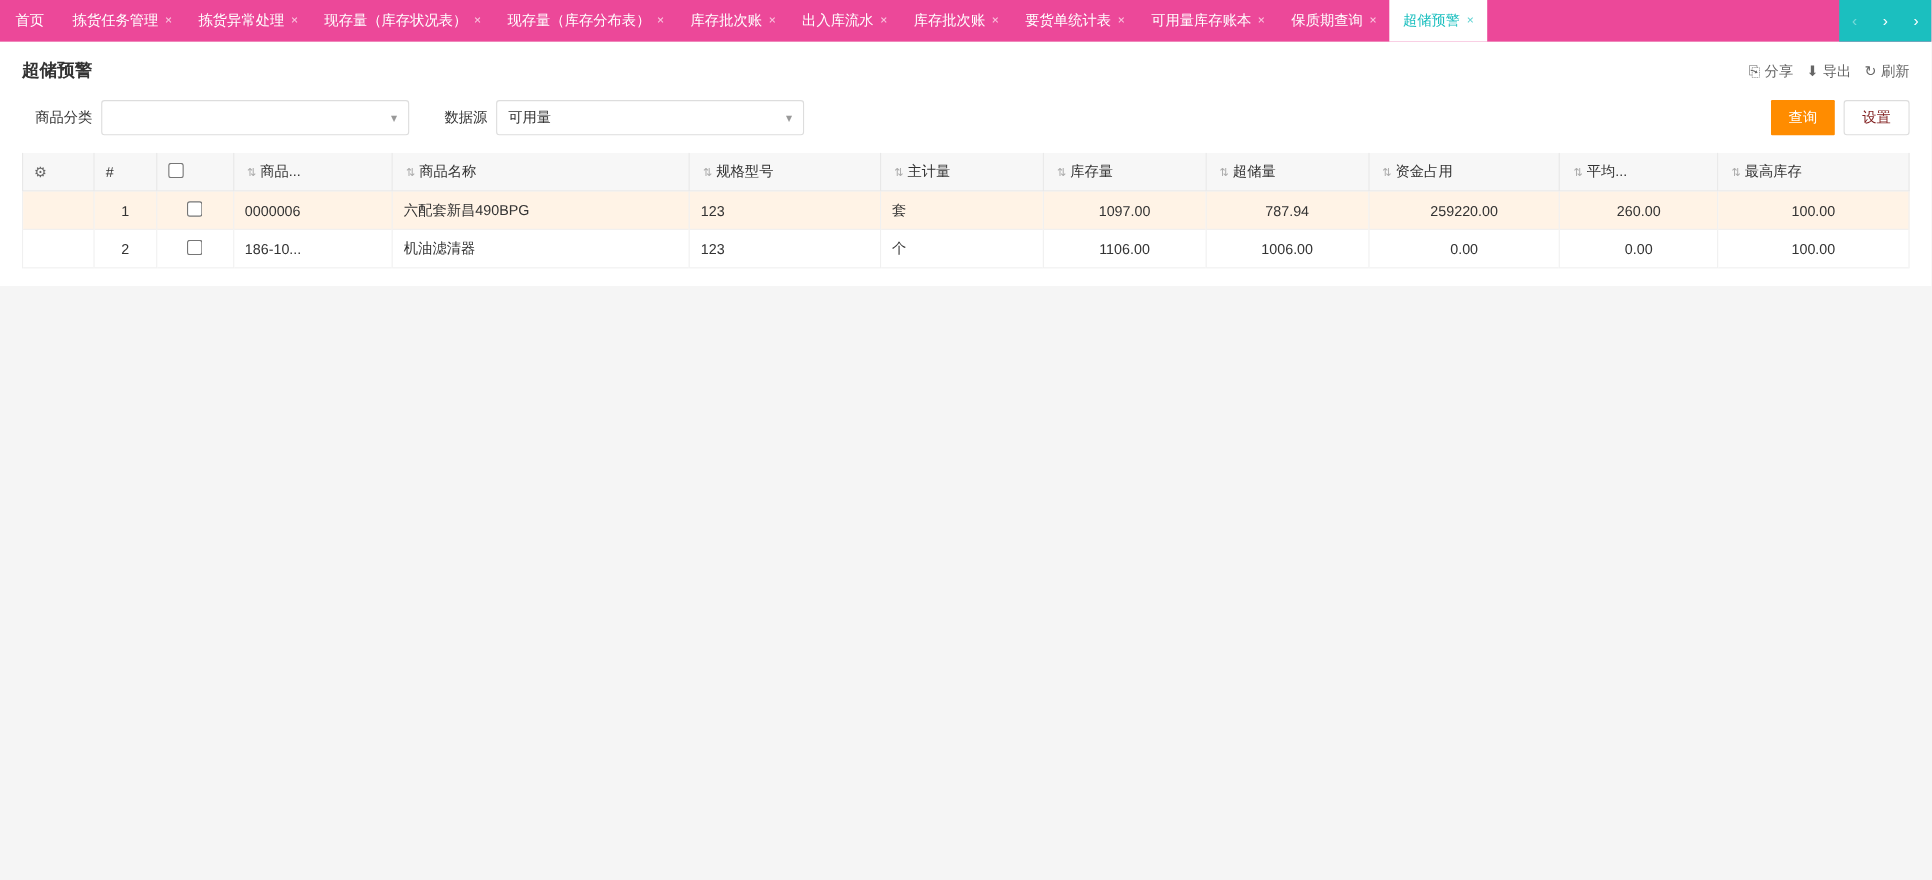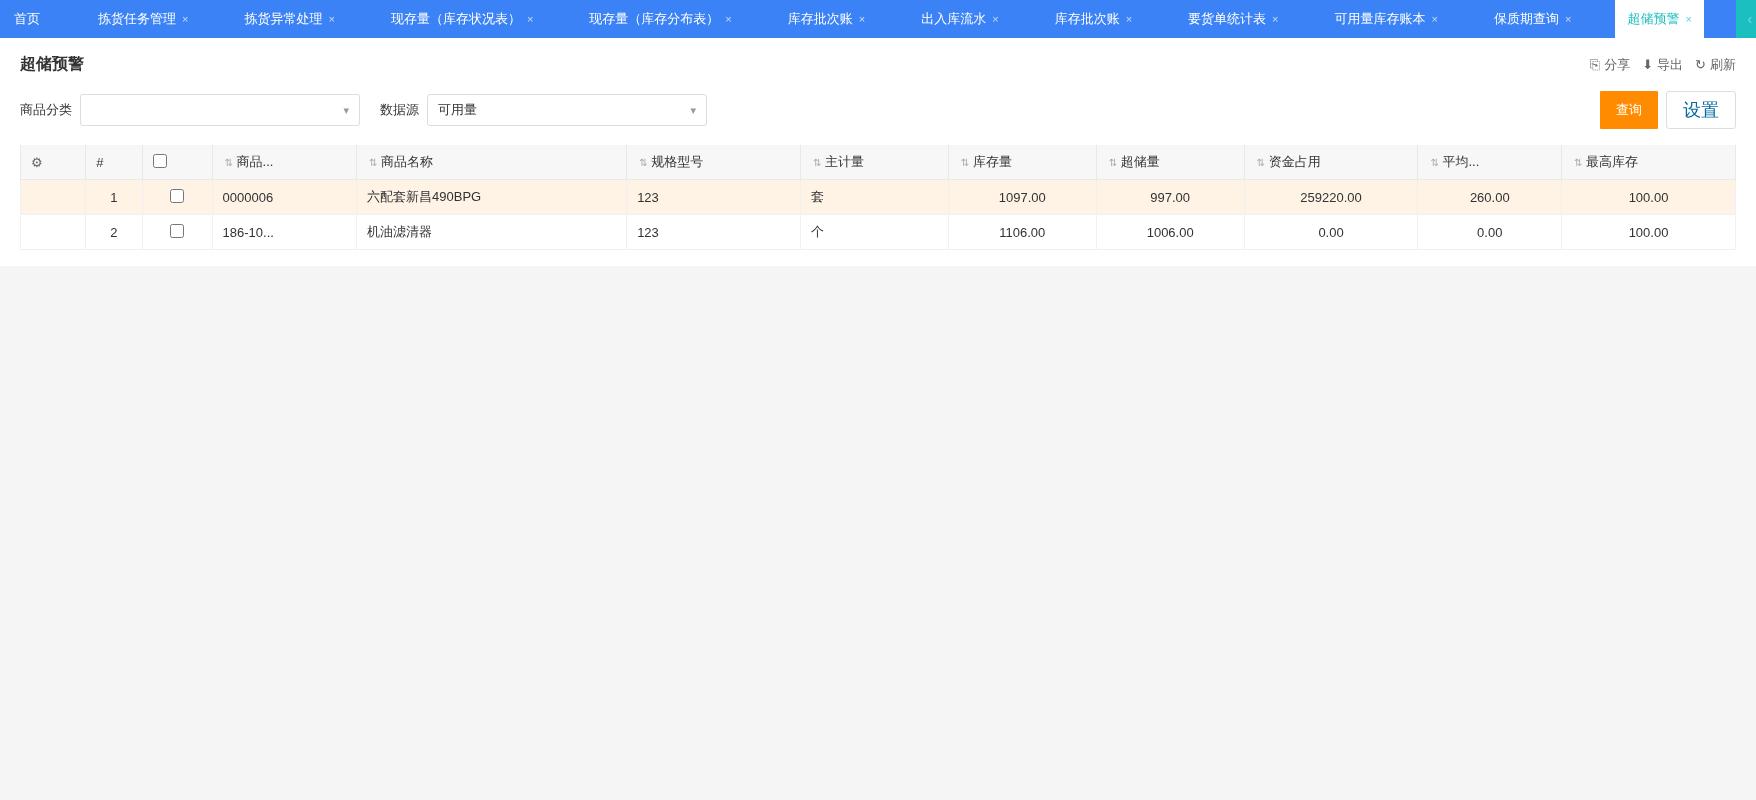--- a/index.html
+++ b/index.html
@@ -2,25 +2,24 @@
 <html><head>
   <meta charset="utf-8">
   <style>
     * { box-sizing: border-box; margin: 0; padding: 0; }
     body { font-family: "Microsoft YaHei", "SimHei", Arial, sans-serif; font-size: 13px; background: #f5f5f5; color: #333; }
 
     
     .top-nav {
       display: flex;
       align-items: center;
-      background: #3b82f6;
+      background: #ec4899;
       height: 38px;
       padding: 0 0;
       overflow: hidden;
-      gap: 32px;
     }
     .nav-item {
       display: flex;
       align-items: center;
       height: 38px;
       padding: 0 12px;
       color: #fff;
       font-size: 13px;
       white-space: nowrap;
       cursor: pointer;
@@ -100,20 +99,21 @@
     }
     .filter-item {
       display: flex;
       align-items: center;
       gap: 8px;
     }
     .filter-label {
       color: #333;
       font-size: 13px;
       white-space: nowrap;
+      margin-left: 12px;
     }
     .filter-select {
       display: flex;
       align-items: center;
       justify-content: space-between;
       border: 1px solid #ddd;
       border-radius: 3px;
       padding: 5px 10px;
       min-width: 280px;
       height: 32px;
@@ -133,26 +133,26 @@
       background: #ff8c00;
       color: #fff;
       border: none;
       border-radius: 1px;
       padding: 6px 16px;
       cursor: pointer;
       font-size: 13px;
     }
     .btn-settings {
       background: #fff;
-      color: #0369a1;
+      color: #7f1d1d;
       border: 1px solid #ddd;
       border-radius: 3px;
       padding: 6px 16px;
       cursor: pointer;
-      font-size: 18px;
+      font-size: 13px;
     }
 
     
     .data-table {
       width: 100%;
       border-collapse: collapse;
       font-size: 13px;
     }
     .data-table thead tr {
       background: #f7f7f7;
@@ -355,21 +355,21 @@
     <td class="col-center"></td>
     <td class="row-num col-center">1</td>
     <td class="checkbox-cell">
       <input type="checkbox" style="">
     </td>
     <td>0000006</td>
     <td>六配套新昌490BPG</td>
     <td>123</td>
     <td>套</td>
     <td class="col-right">1097.00</td>
-    <td class="col-right">997.00</td>
+    <td class="col-right">787.94</td>
     <td class="col-right">259220.00</td>
     <td class="col-right">260.00</td>
     <td class="col-right">100.00</td>
   </tr>
         <tr>
     <td class="col-center"></td>
     <td class="row-num col-center">2</td>
     <td class="checkbox-cell">
       <input type="checkbox" style="">
     </td>

